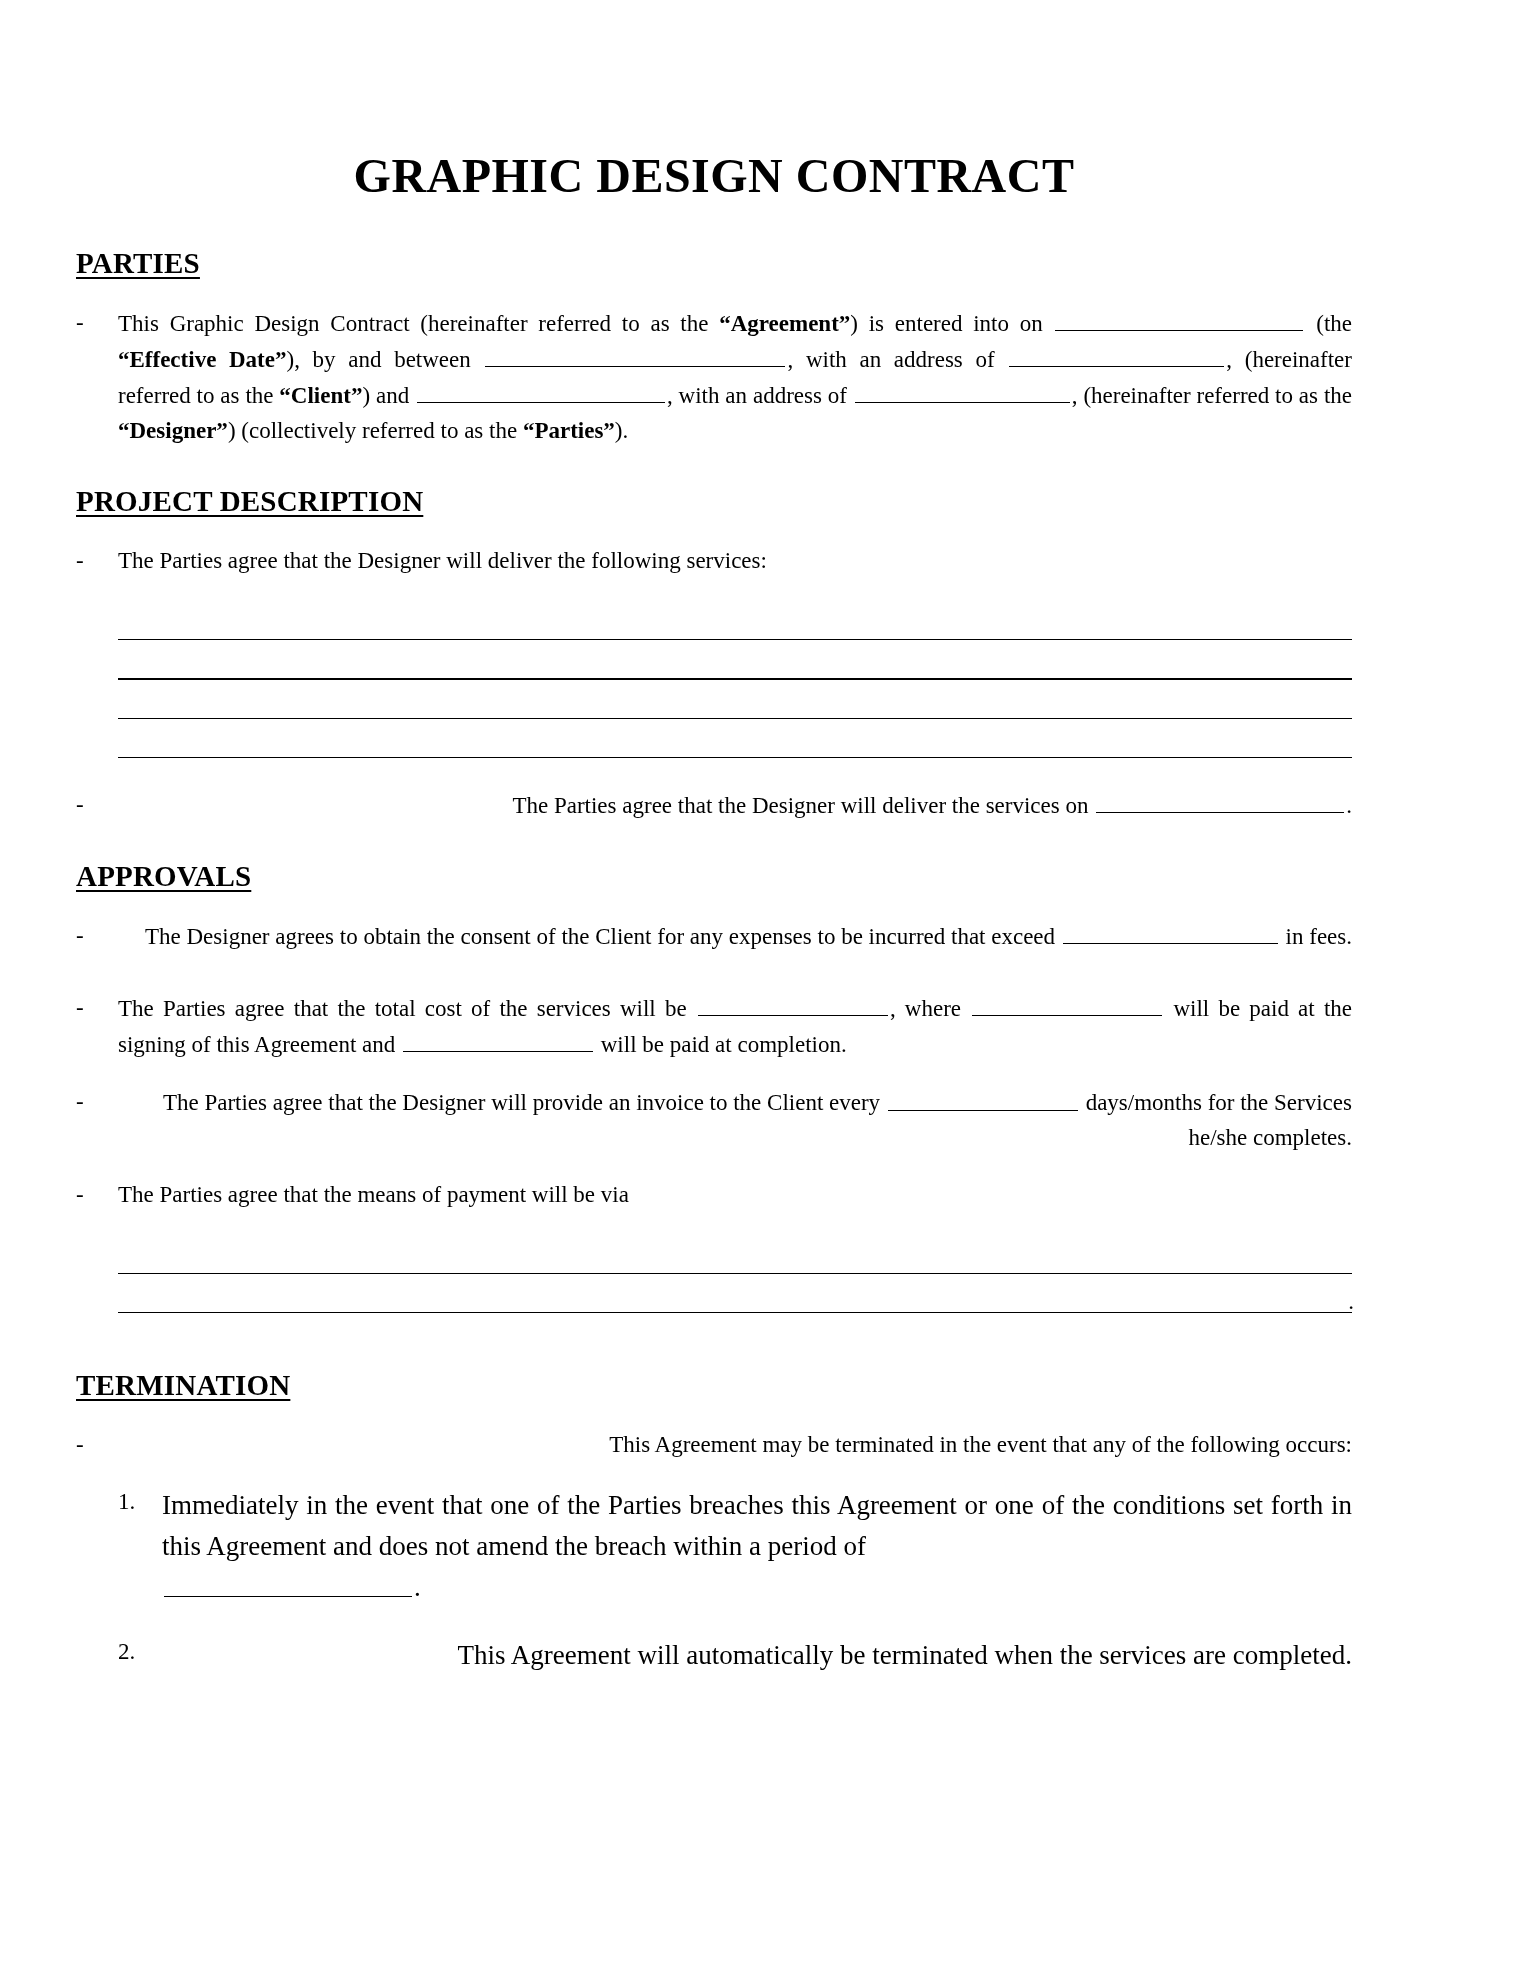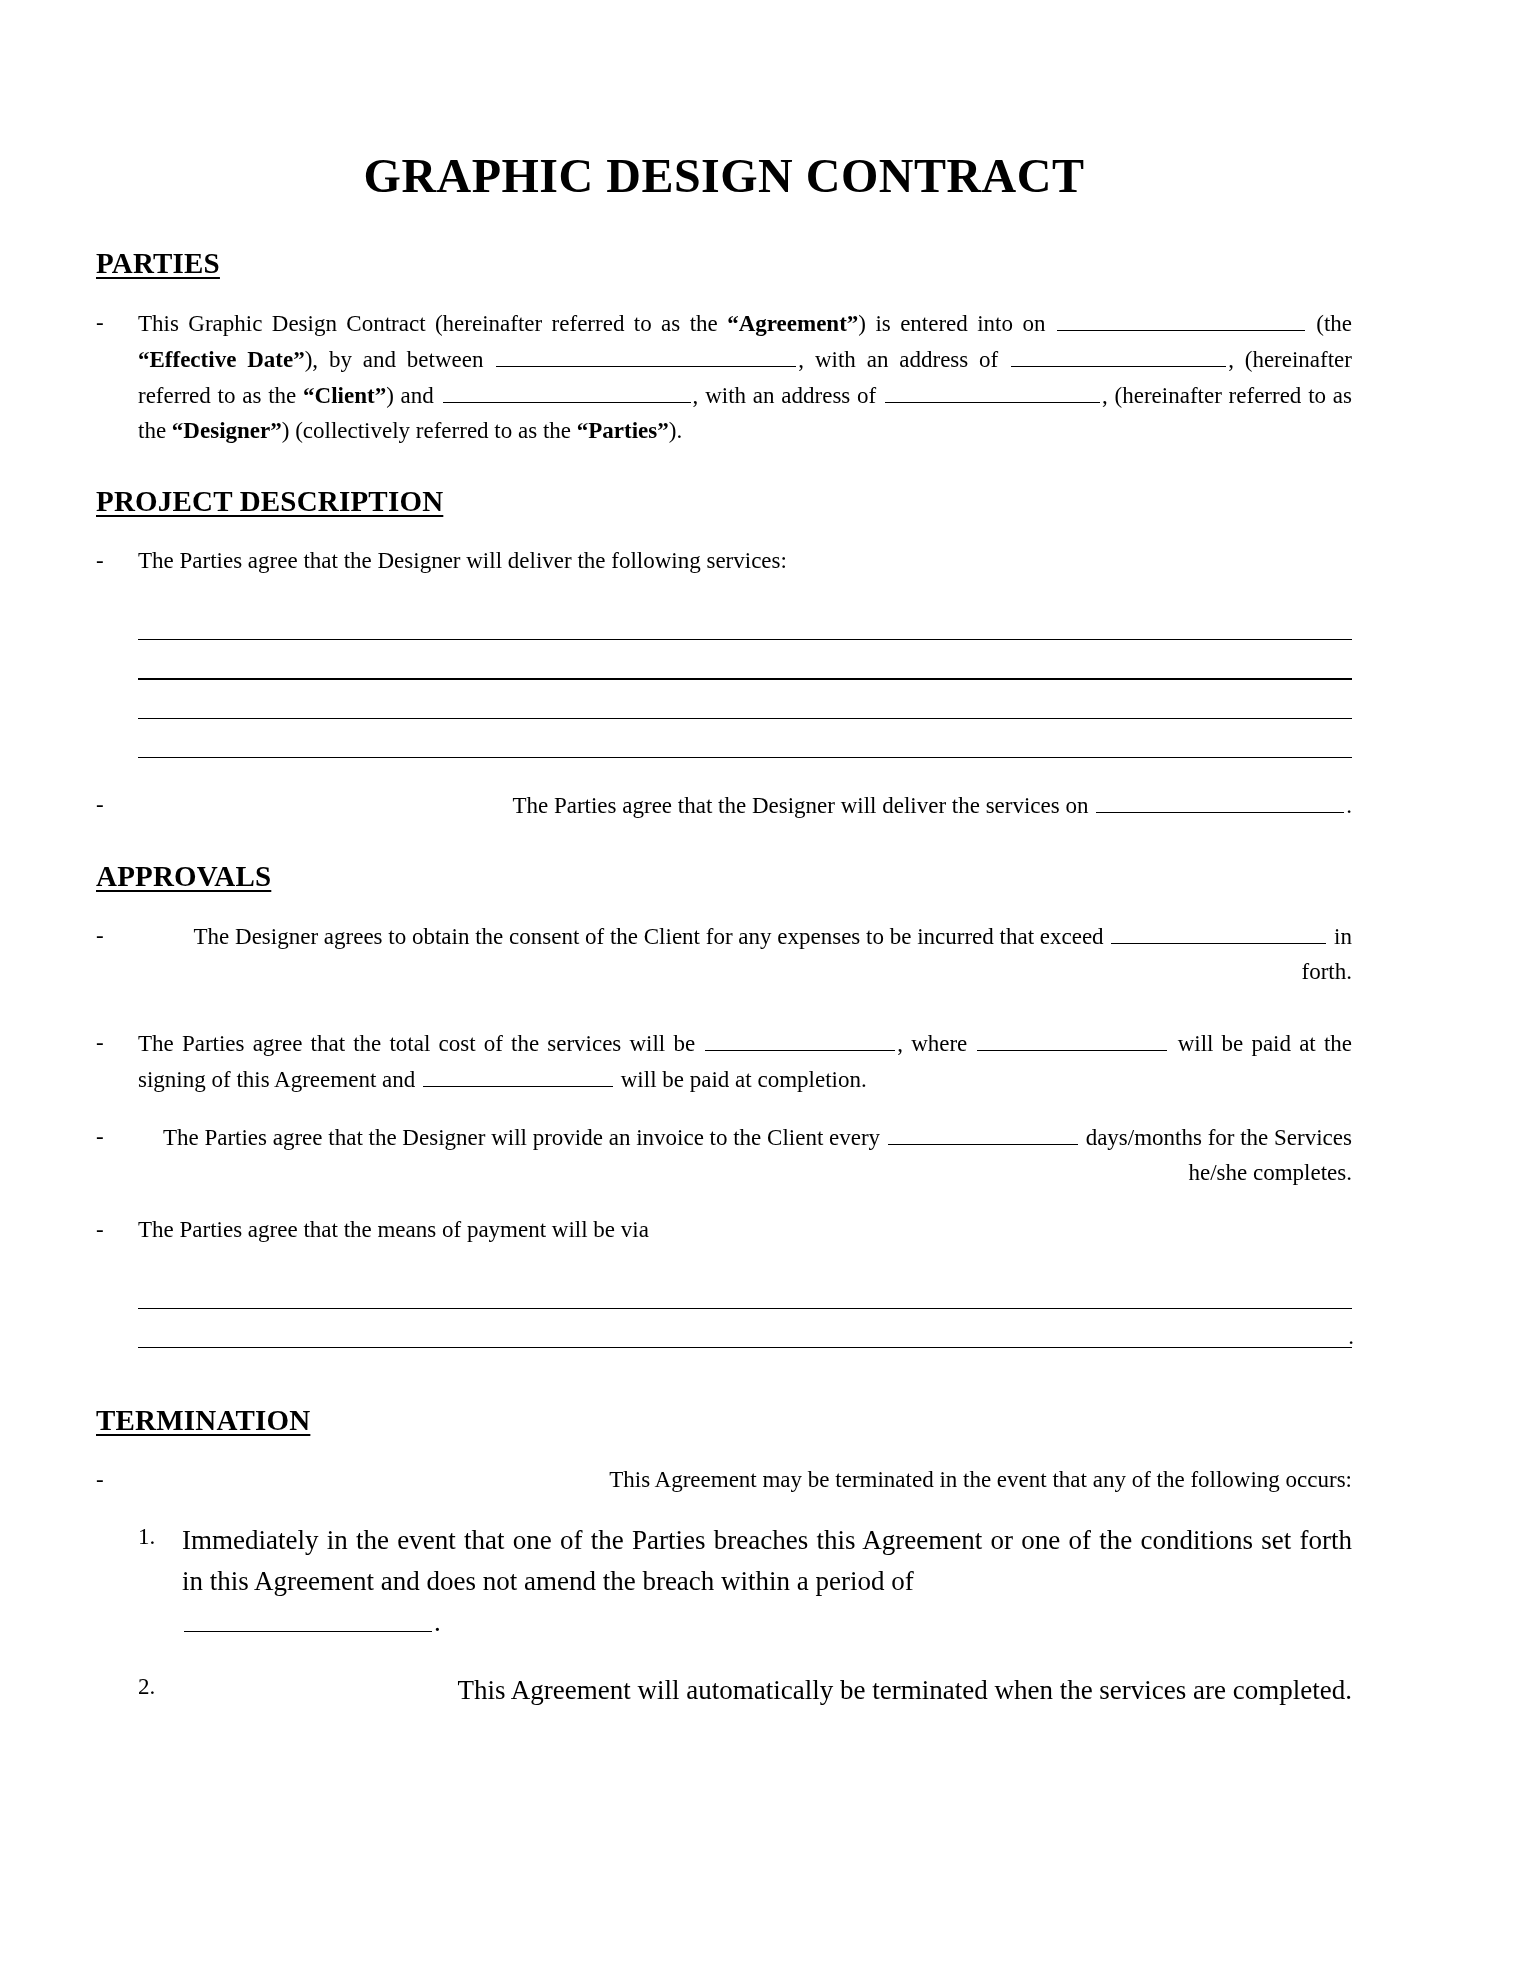--- a/index.html
+++ b/index.html
@@ -13,21 +13,21 @@
     font-family: "Liberation Serif", "DejaVu Serif", serif;
     color: #000000;
     position: relative;
     overflow: hidden;
   }
   .page {
     width: 1530px;
     height: 1980px;
     background: #ffffff;
     box-sizing: border-box;
-    padding: 150px 178px 0 96px;
+    padding: 150px 178px 0 76px;
     position: relative;
   }
   .doc-title {
     text-align: center;
     font-size: 48px;
     font-weight: bold;
     letter-spacing: 0.5px;
     line-height: 1.1;
     margin: 0 0 44px 0;
   }
@@ -150,21 +150,21 @@
     </div>
   </div>
 
   <div class="spacer-sm"></div>
 
   <div class="section">
     <div class="section-heading">APPROVALS</div>
 
     <div class="bullet-row">
       <div class="bullet-mark">-</div>
-      <div class="bullet-body left"><span>The Designer agrees to obtain the consent of the Client for any expenses to be incurred that exceed </span><span class="blank b-lg"></span><span> in forth.</span></div>
+      <div class="bullet-body left"><span>The Designer agrees to obtain the consent of the Client for any expenses to be incurred that exceed </span><span class="blank b-lg"></span><span> in fees.</span></div>
     </div>
   </div>
 
   <div class="spacer-sm"></div>
 
   <div class="section">
 
     <div class="bullet-row">
       <div class="bullet-mark">-</div>
       <div class="bullet-body"><span>The Parties agree that the total cost of the services will be </span><span class="blank b-md"></span><span>, where </span><span class="blank b-md"></span><span> will be paid at the signing of this Agreement and </span><span class="blank b-md"></span><span> will be paid at completion.</span></div>

